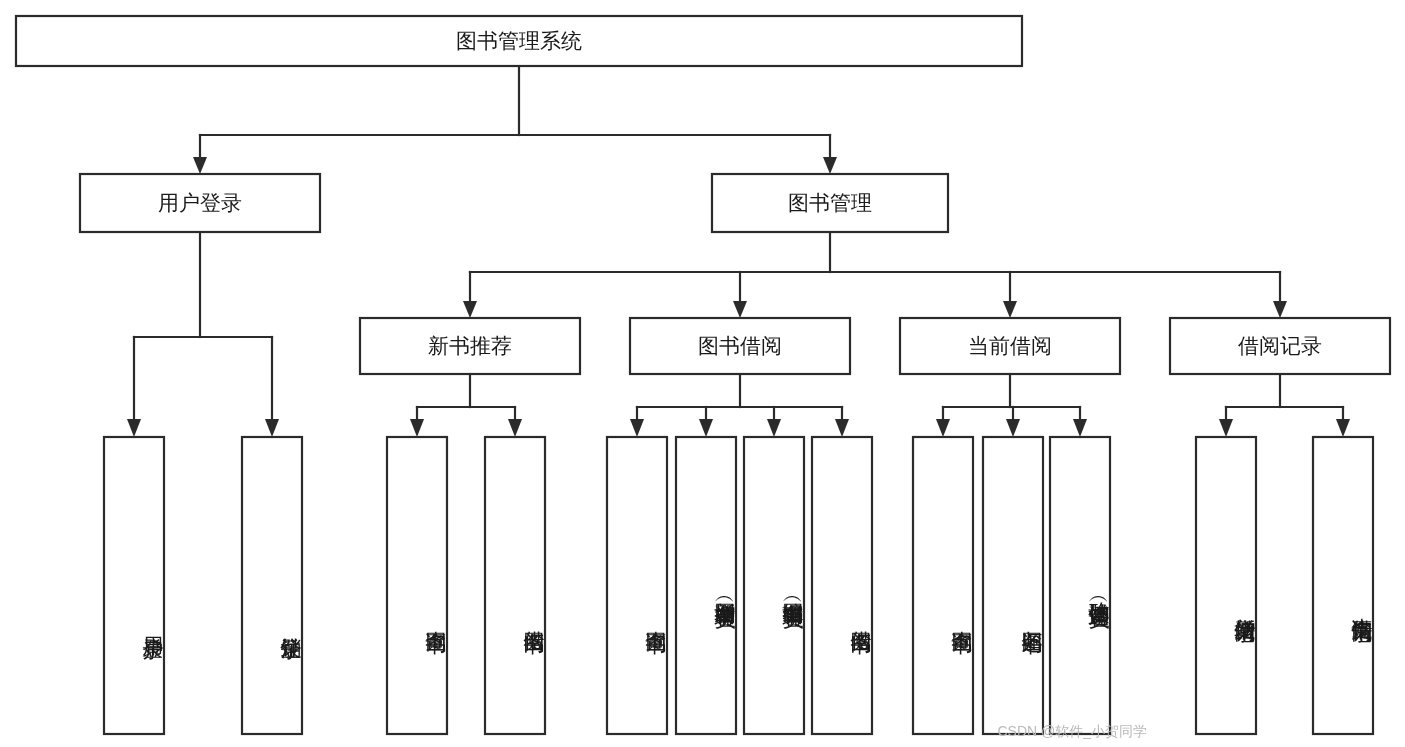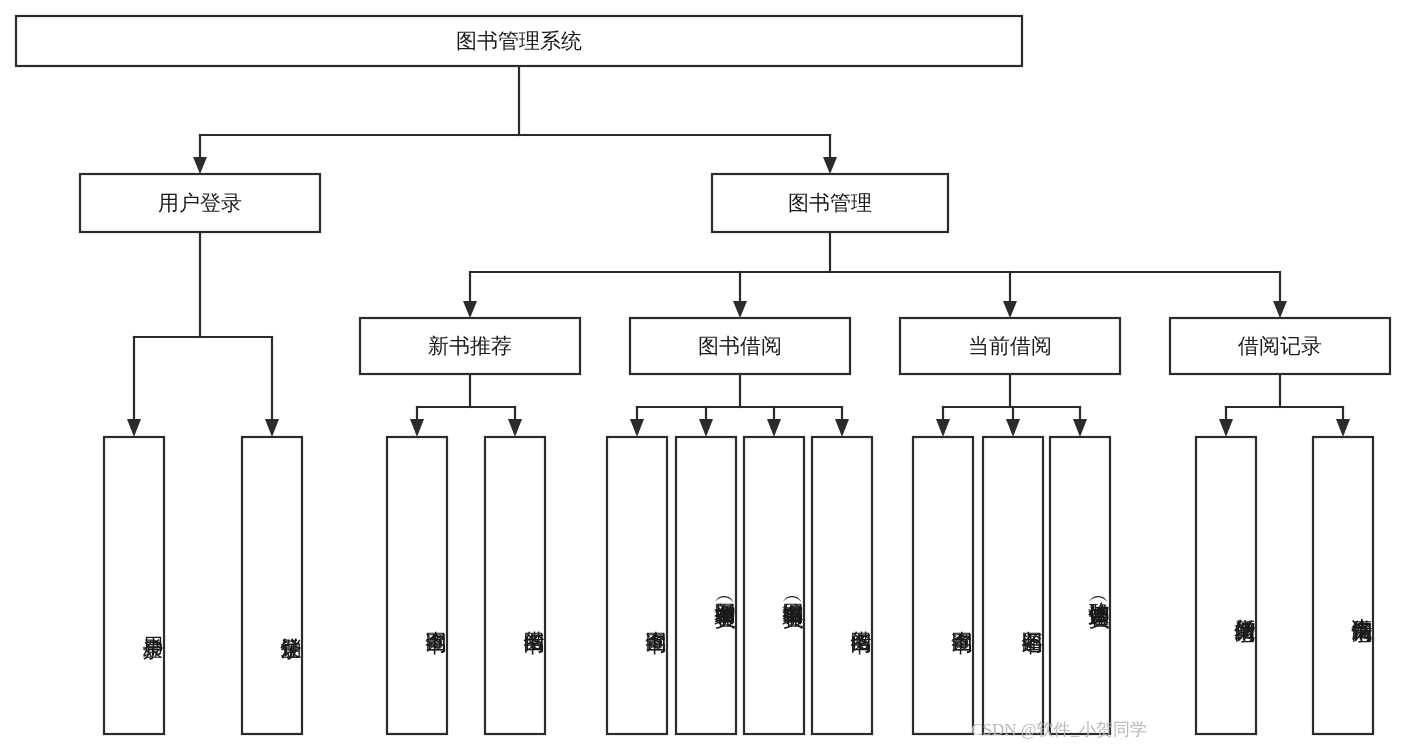--- a/index.html
+++ b/index.html
@@ -61,22 +61,22 @@
     text-align: center;
     display: flex;
     align-items: flex-start;
     justify-content: center;
     pointer-events: none;
   }
   .watermark {
     position: absolute;
     right: 20px;
     bottom: 6px;
-    font-family: Liberation Serif, serif;
-    font-size: 17px;
+    font-family: Liberation Sans, sans-serif;
+    font-size: 14px;
     color: #b9b9b9;
     white-space: nowrap;
   }
 </style>
 </head>
 <body>
 
 <div id="canvas">
 
   <svg class="diagram" viewBox="0 0 1405 747">

